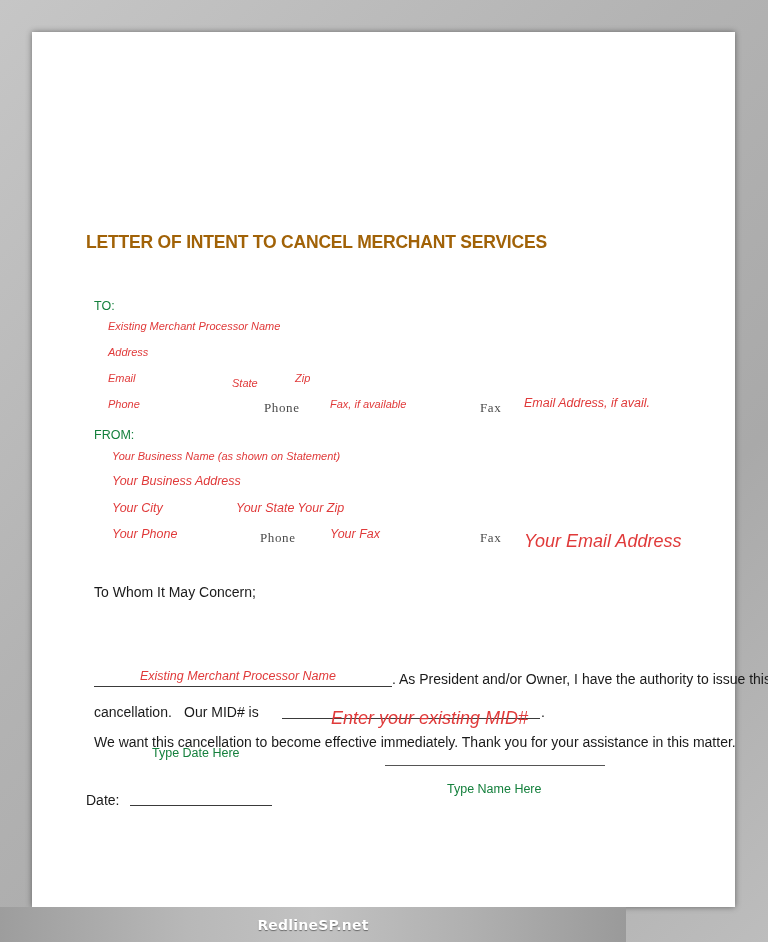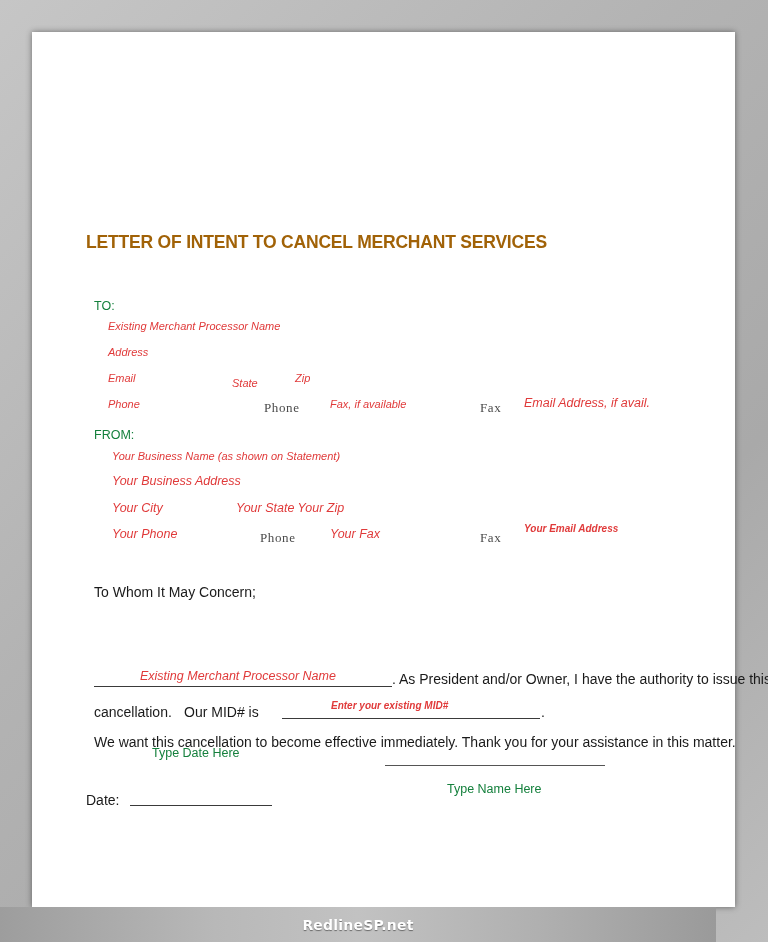--- a/index.html
+++ b/index.html
@@ -33,21 +33,21 @@
     height: 875px;
     background: #ffffff;
     box-shadow: 0 0 6px rgba(0,0,0,0.45);
   }
 
   
   .footer-band {
     position: absolute;
     left: 0;
     top: 907px;
-    width: 716px;
+    width: 626px;
     height: 35px;
     display: flex;
     align-items: center;
     justify-content: center;
     background: linear-gradient(90deg, #9d9d9d 0%, #b8b8b8 30%, #c2c2c2 50%, #b0b0b0 75%, #9a9a9a 100%);
   }
   .footer-text {
     color: #ffffff;
     font-size: 14px;
     font-weight: bold;
@@ -82,22 +82,23 @@
   .ph-red {
     color: #e03a3a;
     font-style: italic;
     font-size: 11px;
     font-family: "Liberation Sans", sans-serif;
   }
   .ph-red.big {
     font-size: 12.5px;
   }
   .ph-red.bigger {
-    font-size: 10px;
-    font-weight: bold;
+    font-size: 18px;
+    font-weight: normal;
+    margin-top: 8px;
   }
 
   .mono-gray {
     color: #4a4a4a;
     font-size: 13px;
     font-family: "Liberation Serif", serif;
     letter-spacing: 0.6px;
   }
 
   

